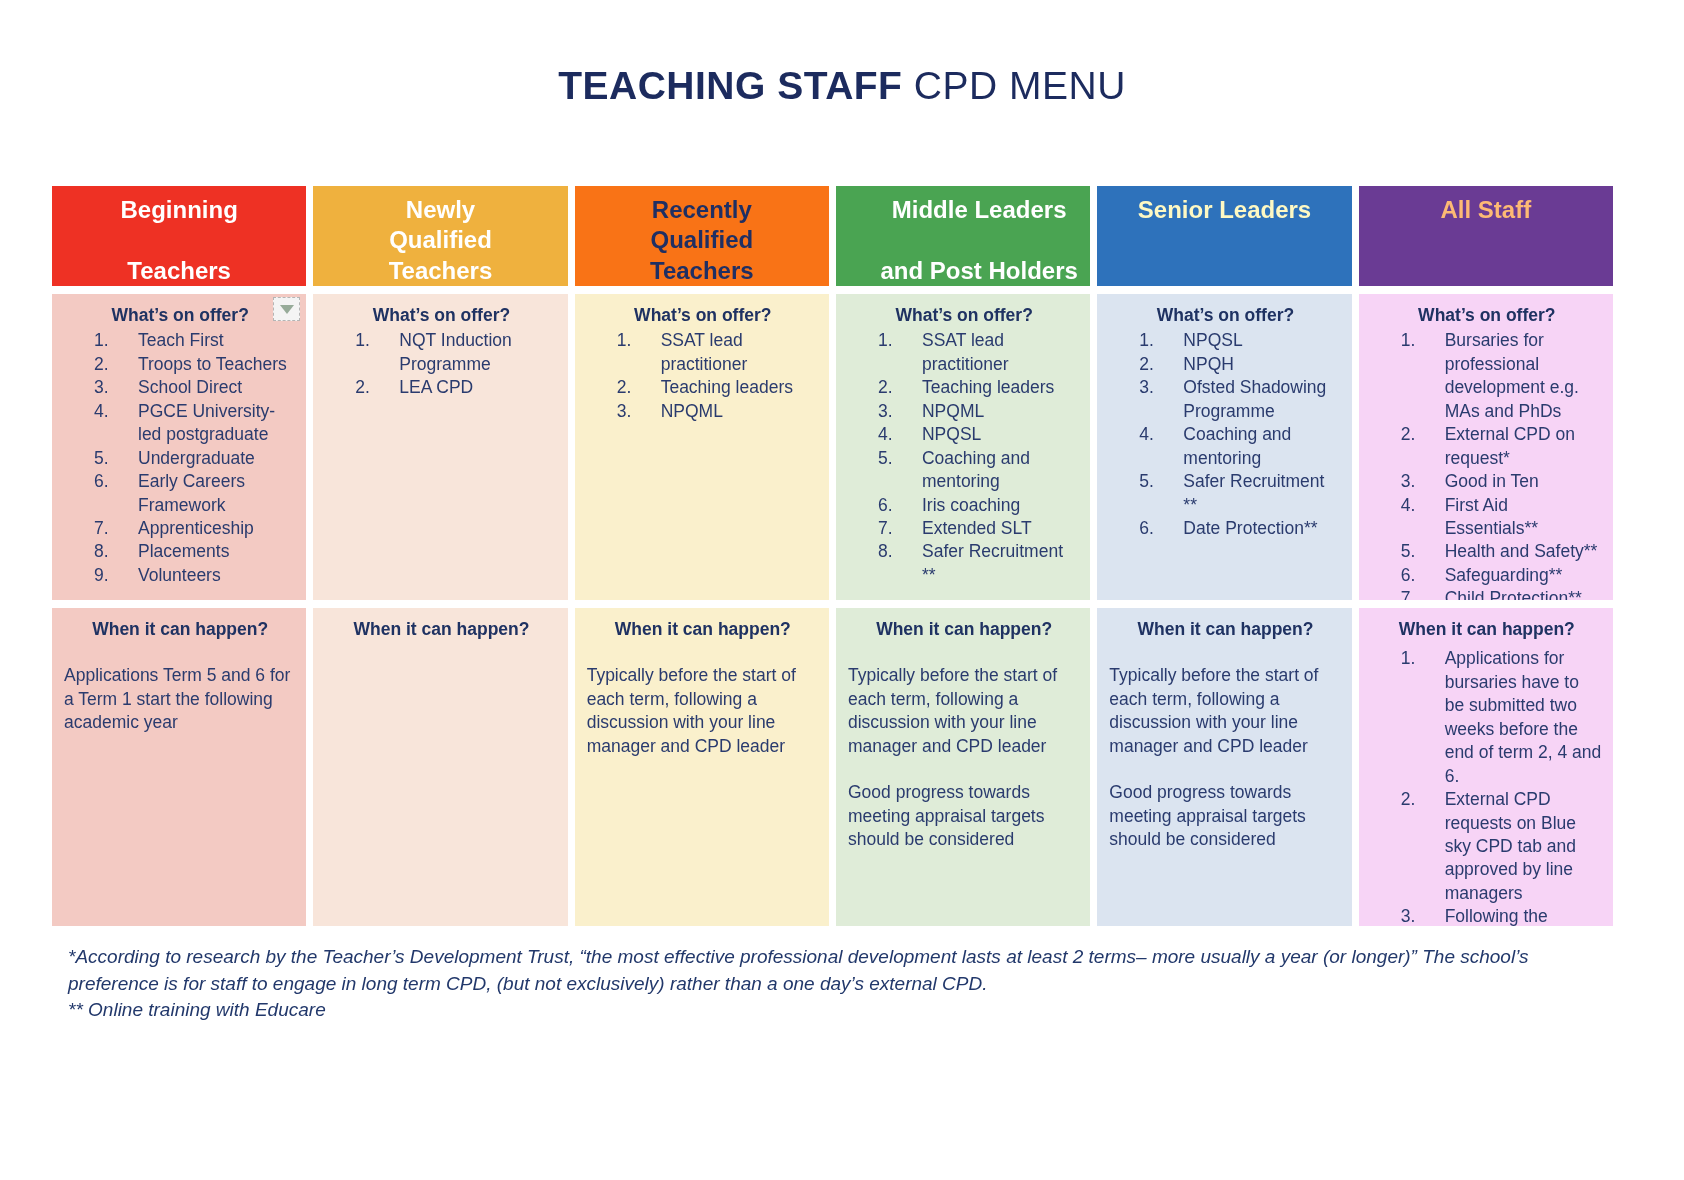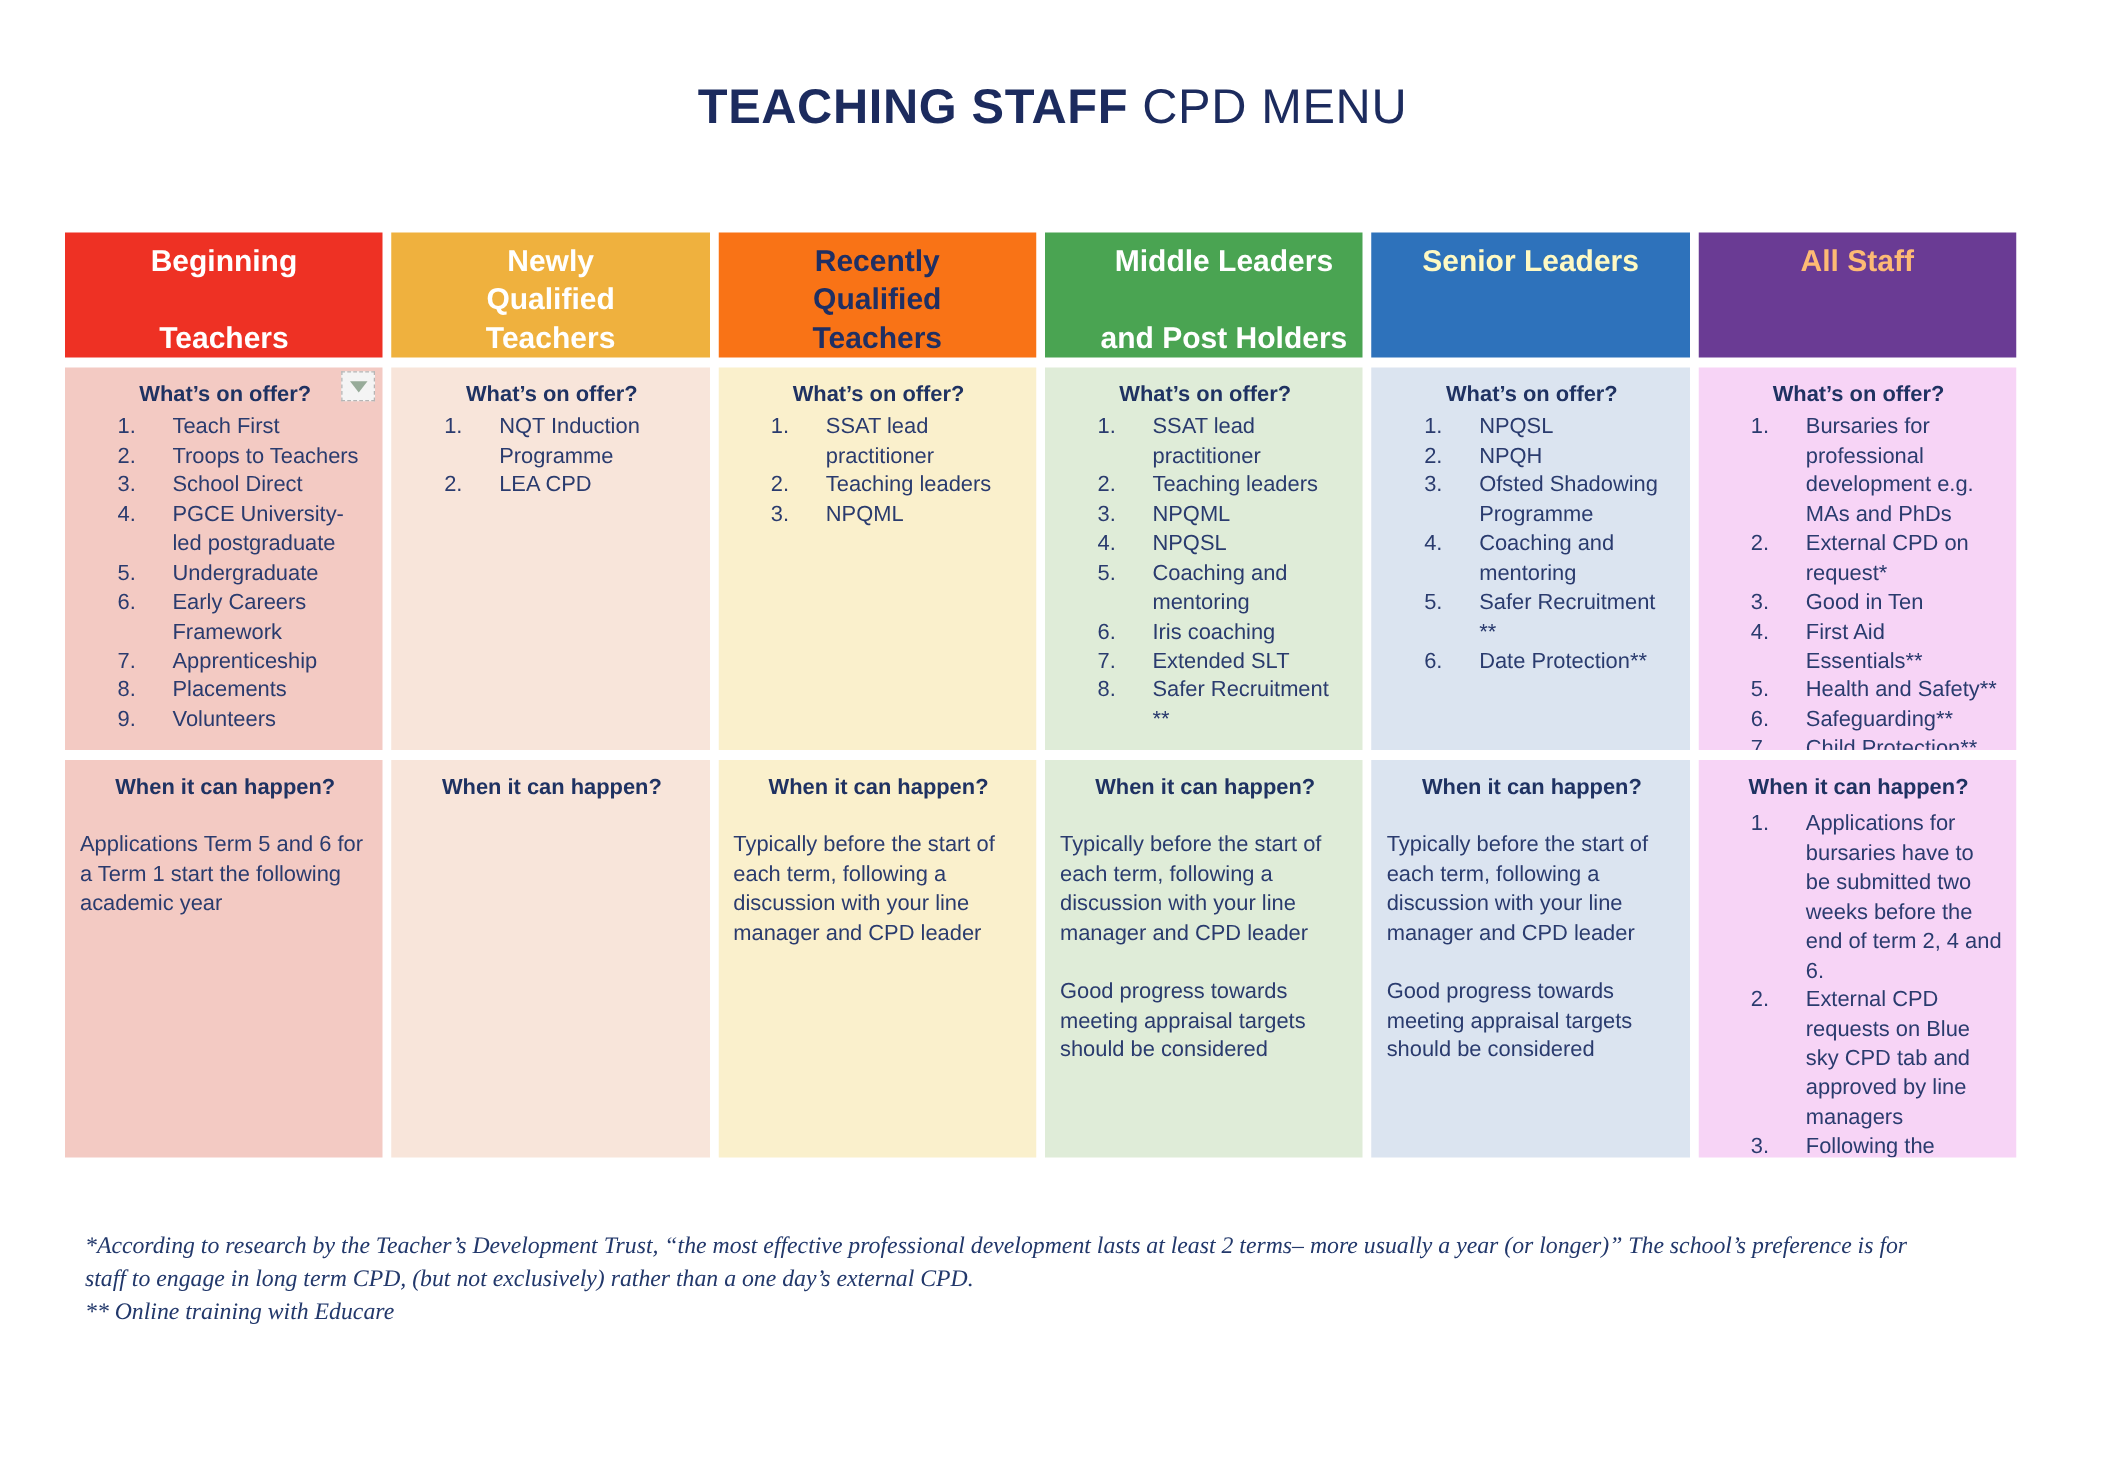--- a/index.html
+++ b/index.html
@@ -34,22 +34,22 @@
   .filter-btn{
     position:absolute;top:3px;right:6px;width:27px;height:24px;
     background:#f4f4f4;border:1px dashed #b5b5b5;padding:0;
     display:flex;align-items:center;justify-content:center;cursor:pointer;
   }
   .tri{
     width:0;height:0;border-left:7px solid transparent;border-right:7px solid transparent;
     border-top:9px solid #97ab99;display:block;
   }
   .footnote{
-    position:absolute;left:68px;top:984px;width:1492px;
-    font-style:italic;font-size:19px;line-height:1.4;color:#22386b;font-family:Liberation Serif, serif;
+    position:absolute;left:68px;top:944px;width:1492px;
+    font-style:italic;font-size:19px;line-height:1.4;color:#22386b;
   }
   .footnote p{margin:0;}
 </style>
 </head>
 <body>
 
 <div class="title"><span class="t-bold">TEACHING STAFF</span> <span class="t-reg">CPD MENU</span></div>
 
 <div class="grid">
   <div class="cell header" style="background: rgb(238, 49, 36); color: rgb(255, 255, 255);">

